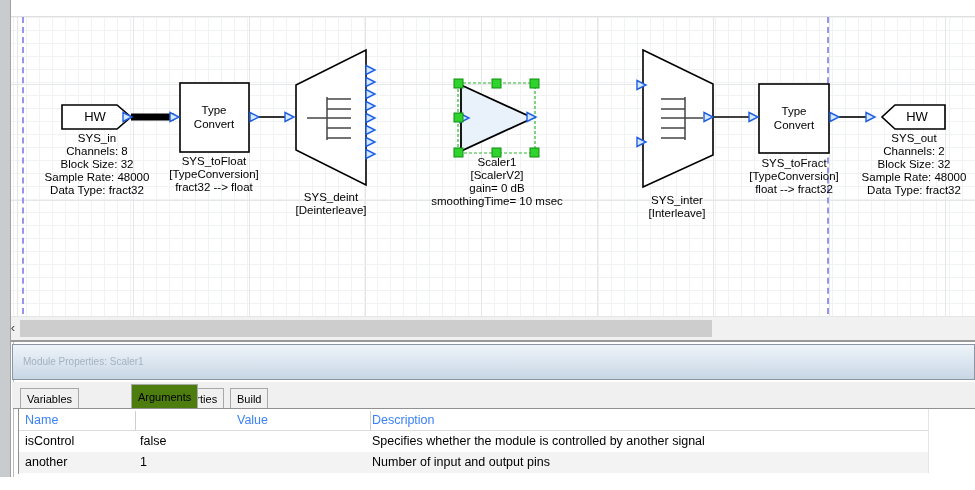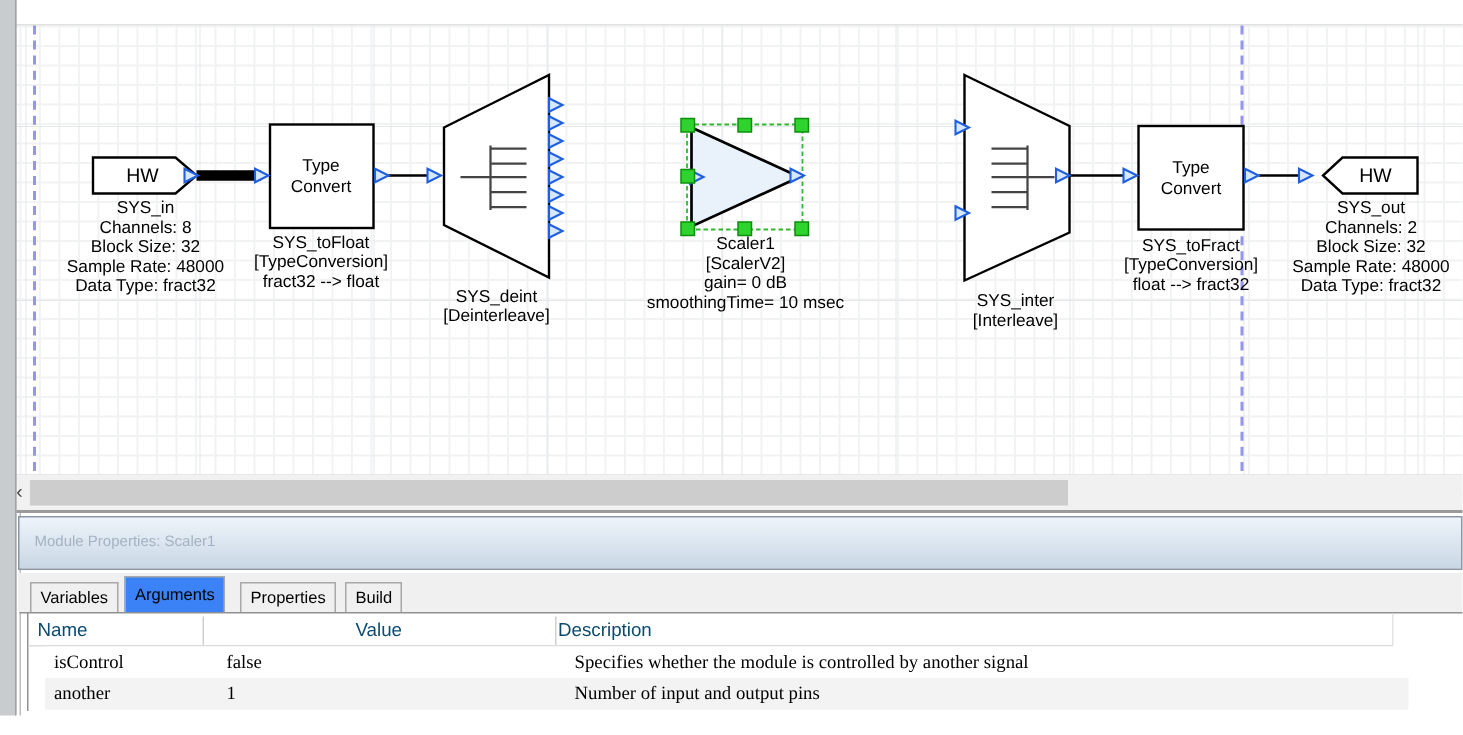--- a/index.html
+++ b/index.html
@@ -26,28 +26,28 @@
   .hscroll .thumb{position:absolute;left:20px;top:3px;width:692px;height:17px;background:#cdcdcd;}
   
   .panel{position:absolute;left:0;top:342px;width:975px;height:148px;background:#fff;}
   .panel .innerline{position:absolute;left:13px;top:0;width:0;height:135px;border-left:1px solid #bcbcbc;}
   .prop-header{position:absolute;left:12px;top:2px;width:963px;height:36px;box-sizing:border-box;
     border:1px solid #8a96a3;background:linear-gradient(180deg,#eef3f9 0%,#dde7f1 45%,#c8d6e4 100%);}
   .prop-header .title{position:absolute;left:10px;top:0;height:34px;line-height:34px;font-size:10px;color:#a4b2c1;}
   .tabrow{position:absolute;left:12px;top:40px;width:963px;height:26px;background:#f0f0f0;}
   .tab{position:absolute;bottom:0;height:20px;line-height:20px;box-sizing:border-box;padding:0 6px;
        font-size:11px;color:#000;background:#f0f0f0;border:1px solid #a8a8a8;border-bottom:none;}
-  .tab.active{height:24px;line-height:24px;background:#3b82f6;z-index:5;}
+  .tab.active{height:24px;line-height:24px;background:#4d7c0f;z-index:5;margin-left:48px;}
   .tbl-top{position:absolute;left:13px;top:66px;width:962px;height:0;border-top:1px solid #919191;}
   .tbl-left{position:absolute;left:18px;top:66px;width:0;height:66px;border-left:1px solid #919191;}
   .tbl-right{position:absolute;left:928px;top:67px;width:0;height:64px;border-left:1px solid #e4e4e4;}
-  .th{position:absolute;top:68px;height:20px;line-height:20px;font-size:12.5px;color:#0c4a6e;}
+  .th{position:absolute;top:68px;height:20px;line-height:20px;font-size:12.5px;color:#3b82f6;}
   .th-sep{position:absolute;top:69px;height:19px;width:0;border-left:1px solid #cfcfcf;}
   .th-underline{position:absolute;left:19px;top:88px;width:909px;height:0;border-top:1px solid #dcdcdc;}
-  .row{position:absolute;left:30px;width:909px;height:21px;line-height:21px;font-size:12.5px;font-family:Liberation Serif, serif;}
+  .row{position:absolute;left:19px;width:909px;height:21px;line-height:21px;font-size:12.5px;}
   .row .cell{position:absolute;top:0;height:21px;white-space:nowrap;}
 </style>
 </head>
 <body>
 
 <div class="canvas">
   <div class="guide" style="left:22px"></div>
   <div class="guide" style="left:827px"></div>
 
   <svg width="975" height="317" viewBox="0 0 975 317">

